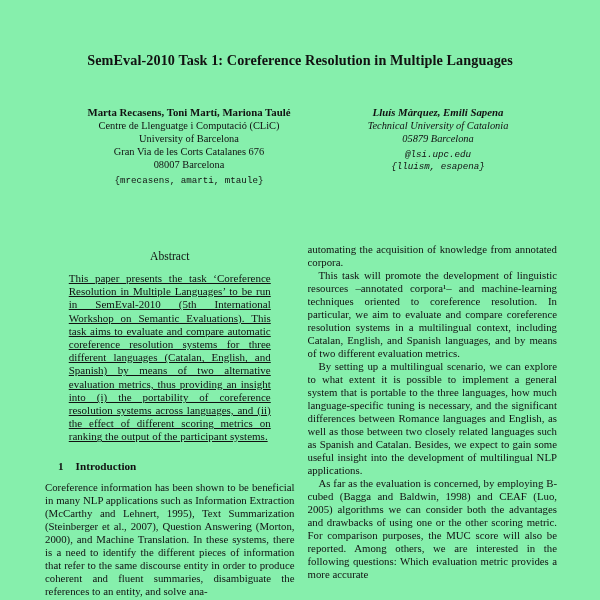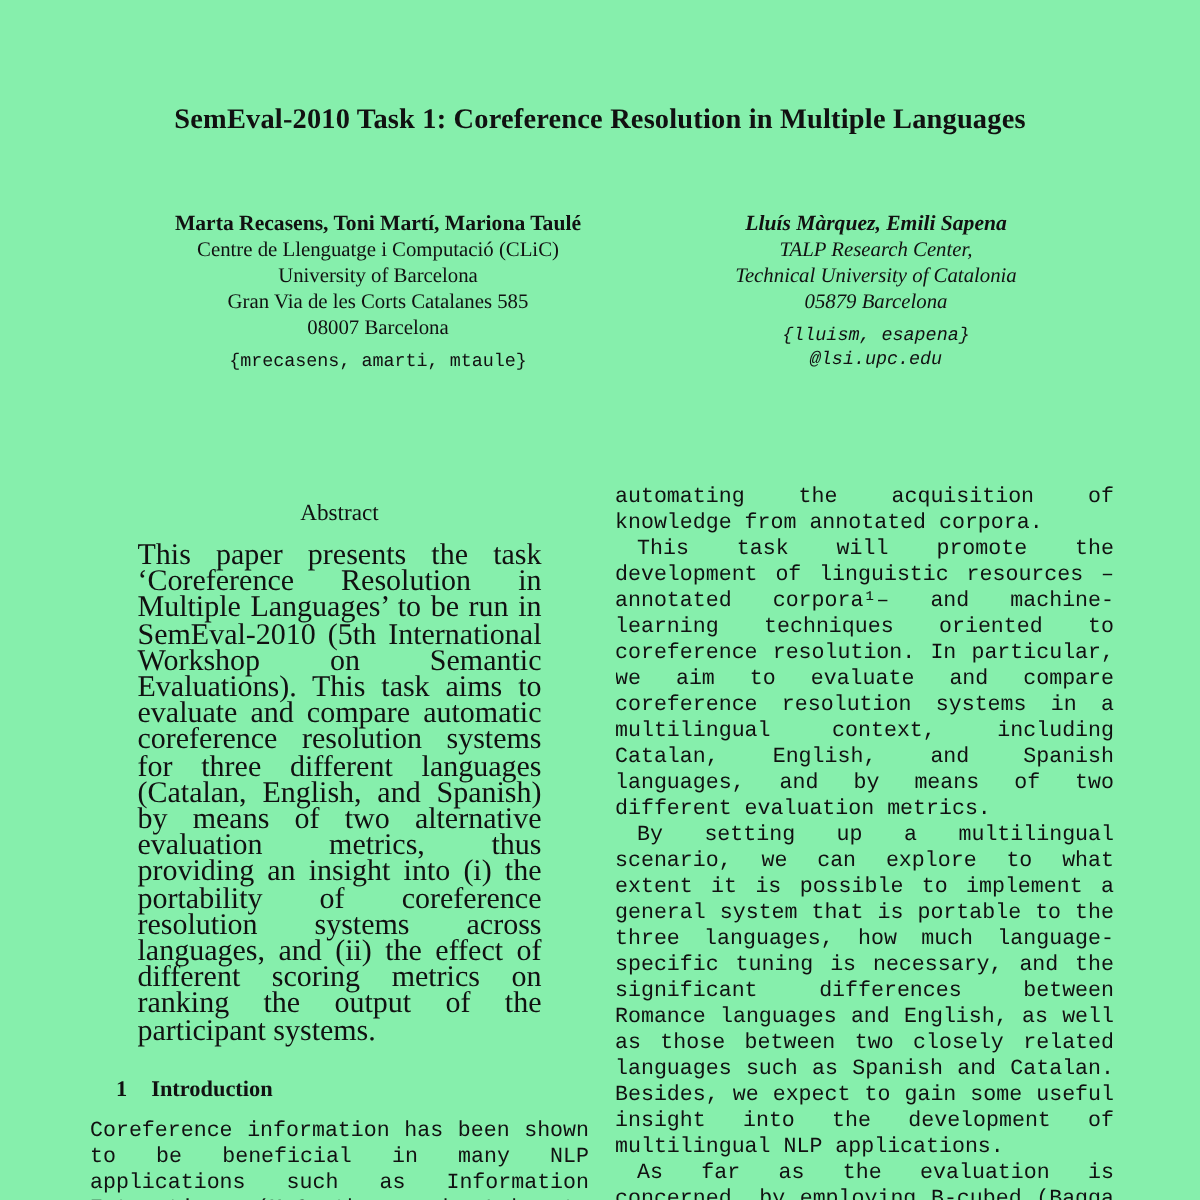--- a/index.html
+++ b/index.html
@@ -39,72 +39,71 @@
   .col { width: 249.5px; overflow: hidden; }
   .abstract-heading {
     margin-top: 12px;
     text-align: center;
     font-size: 11.6px;
     font-weight: normal;
   }
   .abstract-text {
     width: 202px;
     margin: 9px auto 0 auto;
-    font-size: 15px;
+    font-size: 11px;
     line-height: 13.2px;
     text-align: justify;
+    text-decoration: underline;
   }
   .section-heading {
     margin-top: 16px;
     margin-left: 13px;
     font-size: 11.2px;
     font-weight: bold;
   }
   .section-heading .sec-num { padding-right: 12px; }
   .body-text {
     margin: 7px 0 0 0;
     font-size: 10.8px;
     line-height: 13px;
     text-align: justify;
-    font-family: Liberation Mono, monospace;
   }
   .body-text.first { margin-top: 9px; }
   .body-text.no-top { margin-top: 5px; }
   .body-text.gap-before { margin-top: 13px; }
   .body-text.indent { text-indent: 11px; margin-top: 0; }
   .body-text.tight { margin-top: 0; }
 </style>
 </head>
 <body>
 
 <div class="page">
 
   <h1 class="title">SemEval-2010 Task 1: Coreference Resolution in Multiple Languages</h1>
 
   <div class="authors">
 
     <div class="author-block a0">
       <div class="author-names">Marta Recasens, Toni Martí, Mariona Taulé</div>
       <div class="affil-line">Centre de Llenguatge i Computació (CLiC)</div>
       <div class="affil-line">University of Barcelona</div>
-      <div class="affil-line">Gran Via de les Corts Catalanes 585</div>
+      <div class="affil-line">Gran Via de les Corts Catalanes 676</div>
       <div class="affil-line">08007 Barcelona</div>
       <div class="email-block">
         <div class="email-line">{mrecasens, amarti, mtaule}</div>
       </div>
     </div>
 
     <div class="author-block a1">
       <div class="author-names">Lluís Màrquez, Emili Sapena</div>
-      <div class="affil-line">TALP Research Center,</div>
       <div class="affil-line">Technical University of Catalonia</div>
       <div class="affil-line">05879 Barcelona</div>
       <div class="email-block">
+        <div class="email-line">@lsi.upc.edu</div>
         <div class="email-line">{lluism, esapena}</div>
-        <div class="email-line">@lsi.upc.edu</div>
       </div>
     </div>
 
   </div>
 
   <div class="columns">
 
     <div class="col">
       <div class="abstract-heading">Abstract</div>
       <p class="abstract-text">This paper presents the task ‘Coreference Resolution in Multiple Languages’ to be run in SemEval-2010 (5th International Workshop on Semantic Evaluations). This task aims to evaluate and compare automatic coreference resolution systems for three different languages (Catalan, English, and Spanish) by means of two alternative evaluation metrics, thus providing an insight into (i) the portability of coreference resolution systems across languages, and (ii) the effect of different scoring metrics on ranking the output of the participant systems.</p>

